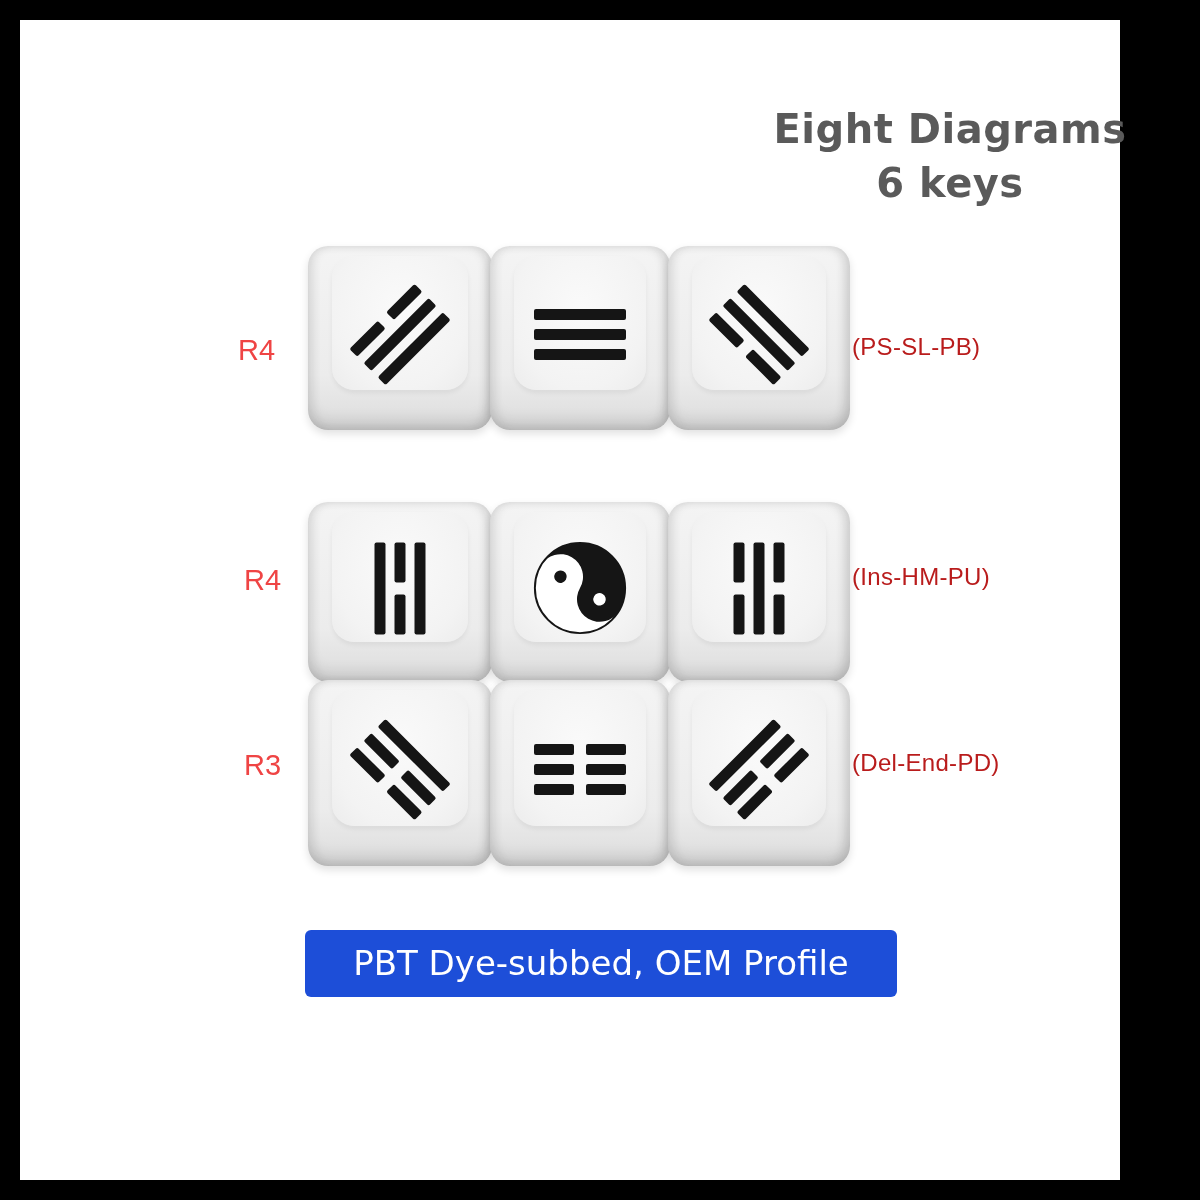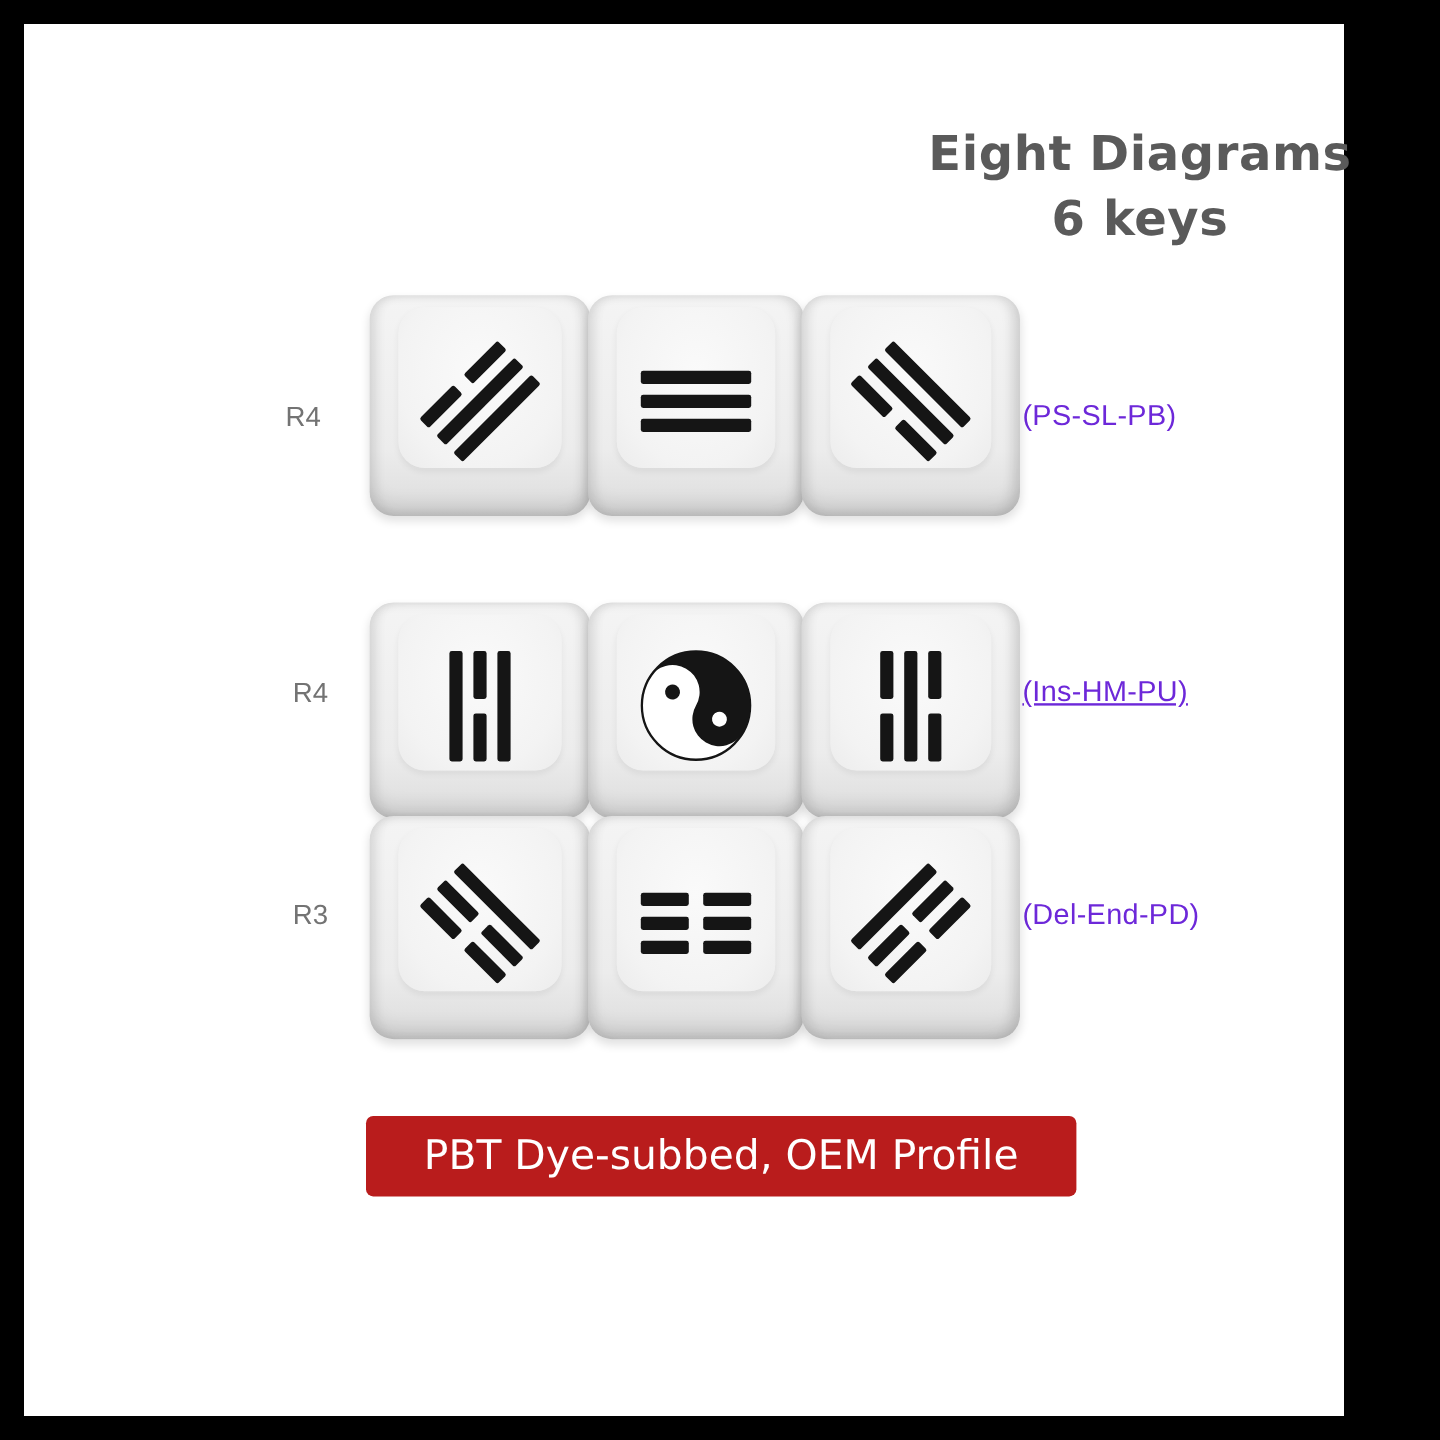--- a/index.html
+++ b/index.html
@@ -12,45 +12,45 @@
     position: absolute; left: 20px; top: 20px; width: 1100px; height: 1160px;
     background: #ffffff;
   }
   .title {
     position: absolute; left: 720px; top: 82px; width: 420px;
     text-align: center; color: #5a5a5a; font-weight: bold;
     font-size: 40px; line-height: 54px; letter-spacing: 0.5px;
   }
   .row-label {
     position: absolute; font-family: "Liberation Sans", sans-serif;
-    font-size: 23px; color: #737373;
+    font-size: 29px; color: #ef4444;
   }
   .keys-label {
     position: absolute; font-family: "Liberation Sans", sans-serif;
-    font-size: 24px; color: #6d28d9; letter-spacing: 0.3px;
+    font-size: 24px; color: #b91c1c; letter-spacing: 0.3px;
   }
   .key {
     position: absolute; box-sizing: border-box;
     border-radius: 20px;
     background: linear-gradient(180deg, #f4f4f4 0%, #ececec 70%, #dcdcdc 100%);
     box-shadow: inset -6px 0 10px rgba(0,0,0,0.10), inset 6px 0 8px rgba(0,0,0,0.06),
                 inset 0 -10px 14px rgba(0,0,0,0.10), 0 4px 8px rgba(0,0,0,0.12);
   }
   .key .top {
     position: absolute; left: 24px; right: 24px; top: 10px; bottom: 40px;
     border-radius: 22px;
     background: radial-gradient(ellipse at 50% 40%, #fafafa 0%, #f3f3f3 70%, #ececec 100%);
     box-shadow: 0 3px 5px rgba(0,0,0,0.06);
   }
   .glyph { position: absolute; left: 50%; top: 50%; }
   .trigram { position: absolute; left: 0; top: 0; }
   .bar { position: absolute; background: #151515; border-radius: 2px; }
   .banner {
     position: absolute; left: 285px; top: 910px; width: 592px; height: 67px;
-    background: #b91c1c; border-radius: 6px; color: #fff;
+    background: #1d4ed8; border-radius: 6px; color: #fff;
     font-size: 34px; line-height: 67px; text-align: center;
   }
 </style>
 </head>
 <body>
 
 <div class="canvas">
 
   <div class="title">
     <div>Eight Diagrams</div>
@@ -87,21 +87,21 @@
         <div class="trigram" style="width: 92px; height: 51px; left: -46px; top: -29.5px; transform: rotate(45deg);">
           <div class="bar" style="left: 0px; top: 0px; width: 92px; height: 11px;"></div>
           <div class="bar" style="left: 0px; top: 20px; width: 92px; height: 11px;"></div>
           <div class="bar" style="left: 0px; top: 40px; width: 40px; height: 11px;"></div>
           <div class="bar" style="left: 52px; top: 40px; width: 40px; height: 11px;"></div>
         </div>
       </div>
   </div>
 
   <div class="row-label" style="left:224px; top:544px;">R4</div>
-  <div class="keys-label" style="left:832px; top:543px;text-decoration:underline;">(Ins-HM-PU)</div>
+  <div class="keys-label" style="left:832px; top:543px;">(Ins-HM-PU)</div>
 
   <div class="key" style="left:288px; top:482px; width:184px; height:180px;">
     <div class="top"></div>
     <div class="glyph" id="g-1-0">
         <div class="trigram" style="width: 92px; height: 51px; left: -46px; top: -29.5px; transform: rotate(90deg);">
           <div class="bar" style="left: 0px; top: 0px; width: 92px; height: 11px;"></div>
           <div class="bar" style="left: 0px; top: 20px; width: 40px; height: 11px;"></div>
           <div class="bar" style="left: 52px; top: 20px; width: 40px; height: 11px;"></div>
           <div class="bar" style="left: 0px; top: 40px; width: 92px; height: 11px;"></div>
         </div>

